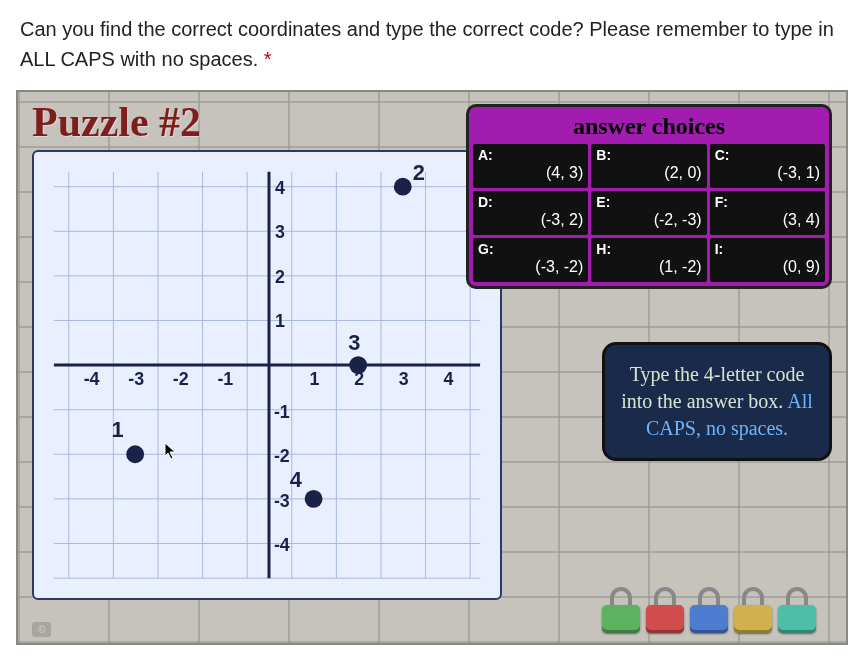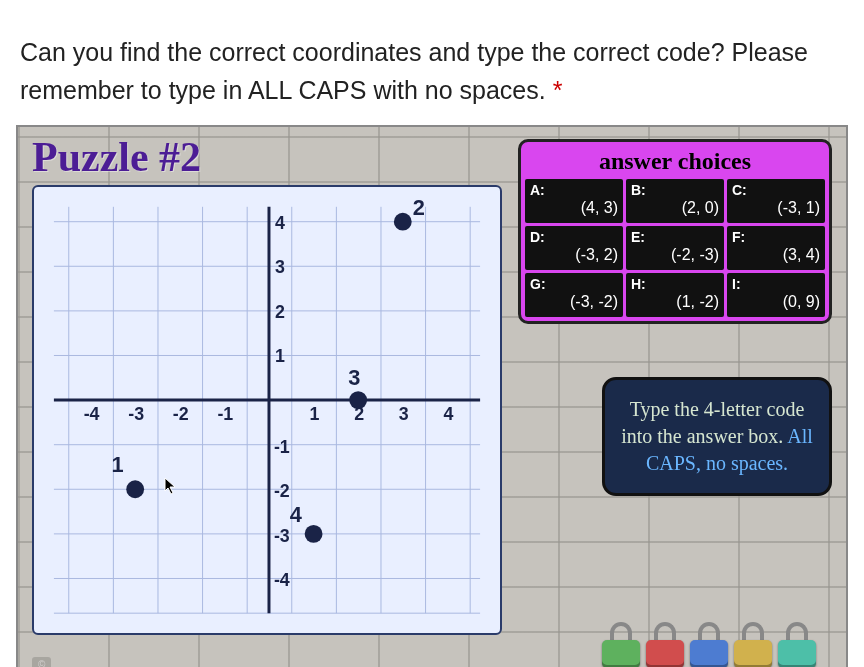--- a/index.html
+++ b/index.html
@@ -1,32 +1,32 @@
 <!DOCTYPE html>
 <html><head>
 <meta charset="utf-8">
 <style>
 * { box-sizing: border-box; margin: 0; padding: 0; }
 body { font-family: Arial, sans-serif; background: #fff; width: 864px; height: 667px; overflow: hidden; }
-.question { padding: 14px 20px 8px; font-size: 25px; line-height: 1.5; color: #222; margin-top: 20px; }
+.question { padding: 14px 20px 8px; font-size: 20px; line-height: 1.5; color: #222; }
 .question .asterisk { color: #c00; }
 .puzzle-frame { margin: 8px 16px; border: 2px solid #888; background: #b8b5af; position: relative; height: 555px; overflow: hidden; }
 .brick-bg { position: absolute; inset: 0; background:
   repeating-linear-gradient(0deg, rgba(150,148,142,.6) 0 2px, transparent 2px 45px),
   repeating-linear-gradient(90deg, rgba(150,148,142,.6) 0 2px, transparent 2px 90px),
   #c6c3bd; }
-.title { position: absolute; top: 6px; left: 14px; font-family: "Comic Sans MS", cursive; font-size: 42px; font-weight: bold; color: #4c1d95; text-shadow: 1px 1px 0 rgba(255,255,255,.4); text-align: right; }
+.title { position: absolute; top: 6px; left: 14px; font-family: "Comic Sans MS", cursive; font-size: 42px; font-weight: bold; color: #7f1d1d; text-shadow: 1px 1px 0 rgba(255,255,255,.4); text-align: right; }
 .graph-panel { position: absolute; top: 58px; left: 14px; width: 470px; height: 450px; background: #e9efff; border: 2px solid #2a3b6a; border-radius: 6px; }
 .graph-svg { width: 100%; height: 100%; }
 .graph-svg line.grid { stroke: #a9b8e0; stroke-width: 1; }
 .graph-svg line.axis { stroke: #1a2347; stroke-width: 3; }
 .graph-svg text { font-family: Arial; font-weight: bold; fill: #1a2347; }
 .graph-svg circle.pt { fill: #1a2347; }
 .graph-svg text.ptlabel { font-size: 22px; font-weight: bold; }
-.answers { position: absolute; top: 12px; right: 14px; width: 314px; background: #d946ef; border: 3px solid #222; border-radius: 10px; padding: 4px; }
+.answers { position: absolute; top: 12px; right: 14px; width: 366px; background: #a21caf; border: 3px solid #222; border-radius: 10px; padding: 4px; }
 .answers-title { text-align: center; font-family: "Comic Sans MS", cursive; font-size: 24px; font-weight: bold; padding: 2px 0 4px; }
 .answers-grid { display: grid; grid-template-columns: 1fr 1fr 1fr; gap: 3px; }
 .cell { background: #111; color: #fff; padding: 3px 5px 4px; font-size: 15px; border-radius: 2px; line-height: 1.15; min-height: 44px; }
 .cell .lbl { display: block; font-weight: bold; font-size: 14px; }
 .cell .val { display: block; font-weight: normal; font-size: 16px; text-align: right; padding-top: 1px; }
 .instruct { position: absolute; top: 250px; right: 14px; width: 230px; background: #1a2a4a; color: #d5e5d0; border: 3px solid #111; border-radius: 14px; padding: 16px 10px; text-align: center; font-family: "Comic Sans MS", cursive; font-size: 20px; line-height: 1.35; }
 .instruct .hl { color: #6ab6ff; }
 .locks { position: absolute; bottom: 10px; right: 30px; display: flex; gap: 6px; }
 .lock { width: 38px; height: 46px; position: relative; }
 .lock .shackle { position: absolute; top: 0; left: 50%; transform: translateX(-50%); width: 22px; height: 22px; border: 4px solid #888; border-bottom: none; border-radius: 14px 14px 0 0; }

